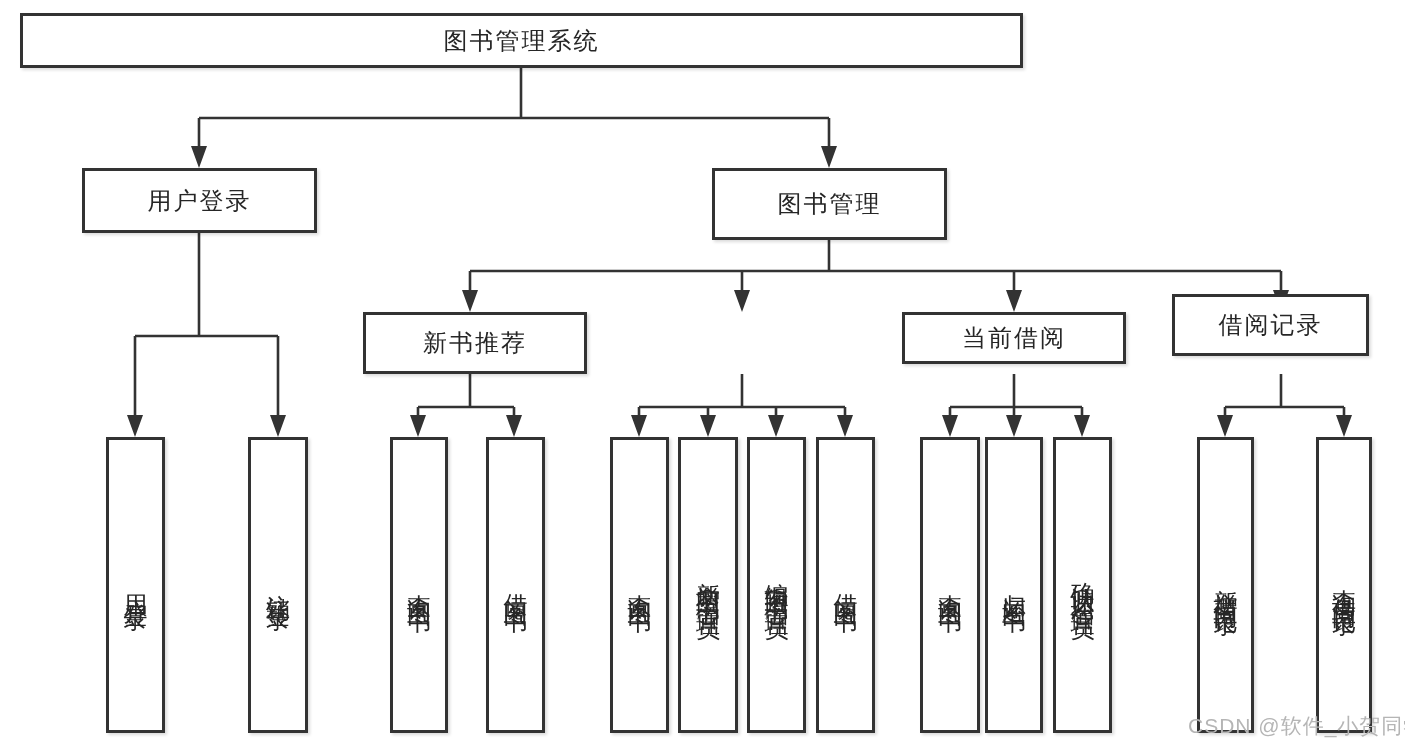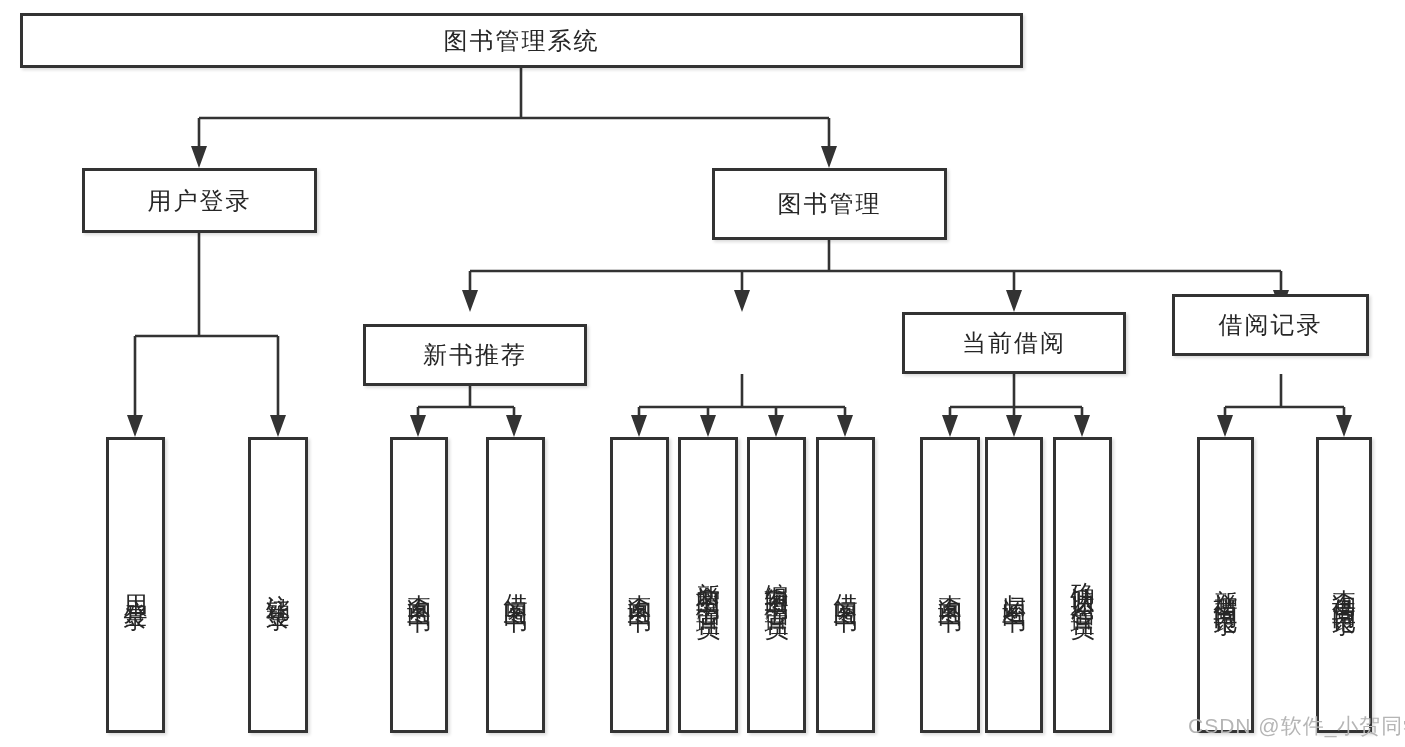--- a/index.html
+++ b/index.html
@@ -84,24 +84,24 @@
     <span class="lbl">图书管理系统</span>
   </div>
 
   <div class="node" style="left:82px;top:168px;width:235px;height:65px">
     <span class="lbl">用户登录</span>
   </div>
   <div class="node" style="left:712px;top:168px;width:235px;height:72px">
     <span class="lbl">图书管理</span>
   </div>
 
-  <div class="node" style="left:363px;top:324px;width:224px;height:62px">
+  <div class="node" style="left:363px;top:312px;width:224px;height:62px">
     <span class="lbl">新书推荐</span>
   </div>
-  <div class="node" style="left:902px;top:312px;width:224px;height:62px">
+  <div class="node" style="left:902px;top:312px;width:224px;height:52px">
     <span class="lbl">当前借阅</span>
   </div>
   <div class="node" style="left:1172px;top:294px;width:197px;height:62px">
     <span class="lbl">借阅记录</span>
   </div>
 
   <div class="node leaf" style="left:106px;top:437px;width:59px;height:296px">
     <span class="lbl">用户登录</span>
   </div>
   <div class="node leaf" style="left:248px;top:437px;width:60px;height:296px">

